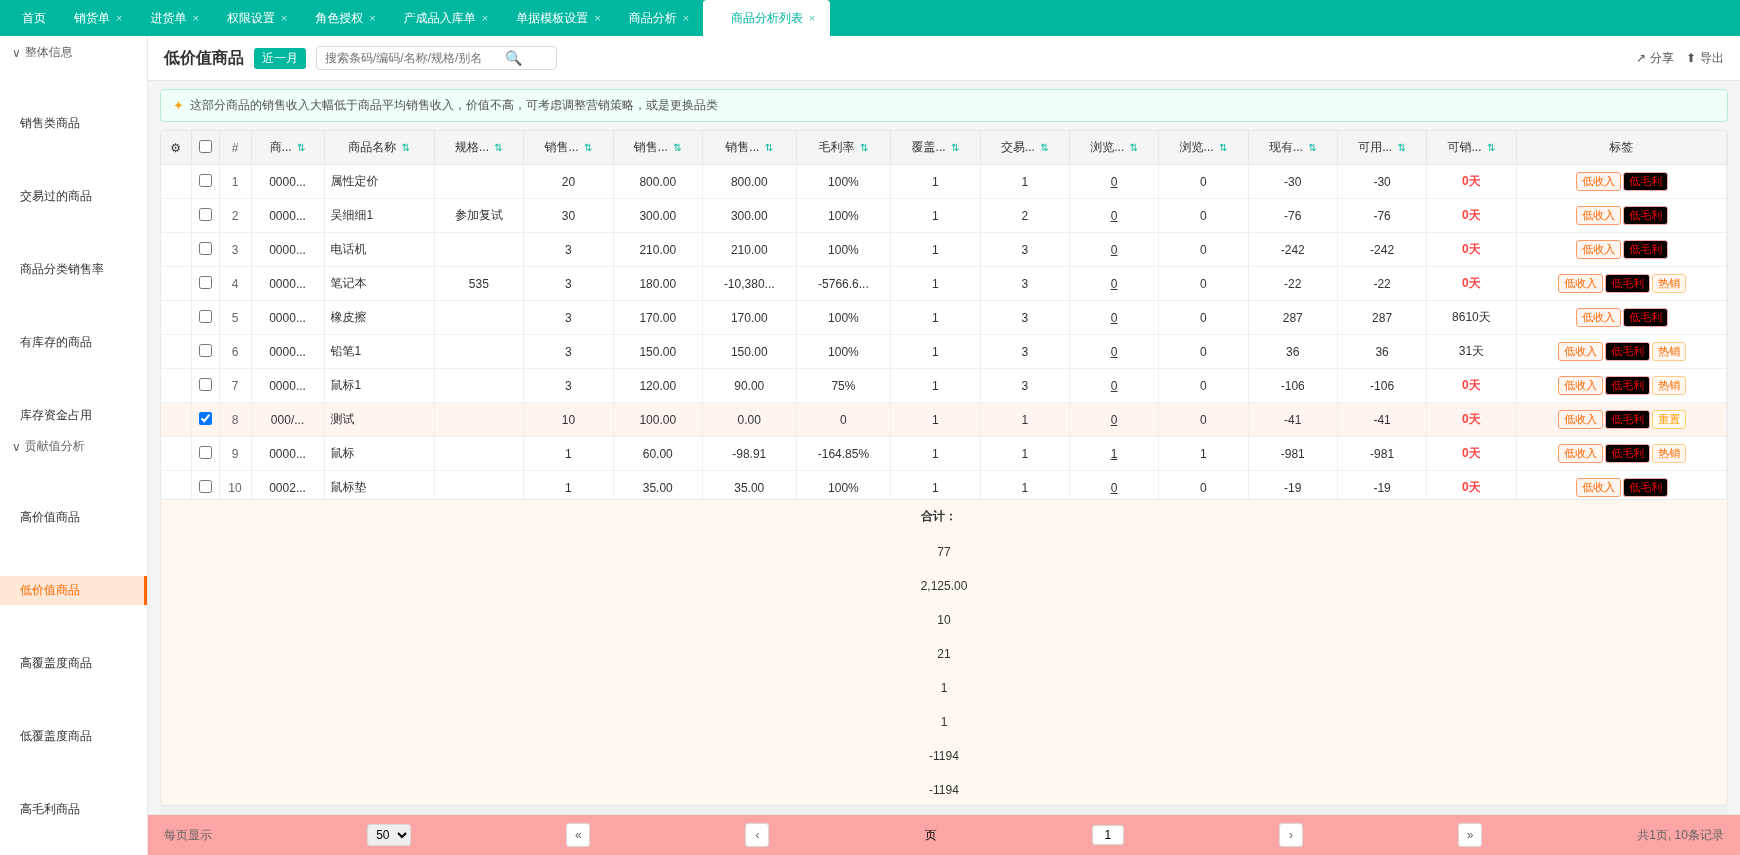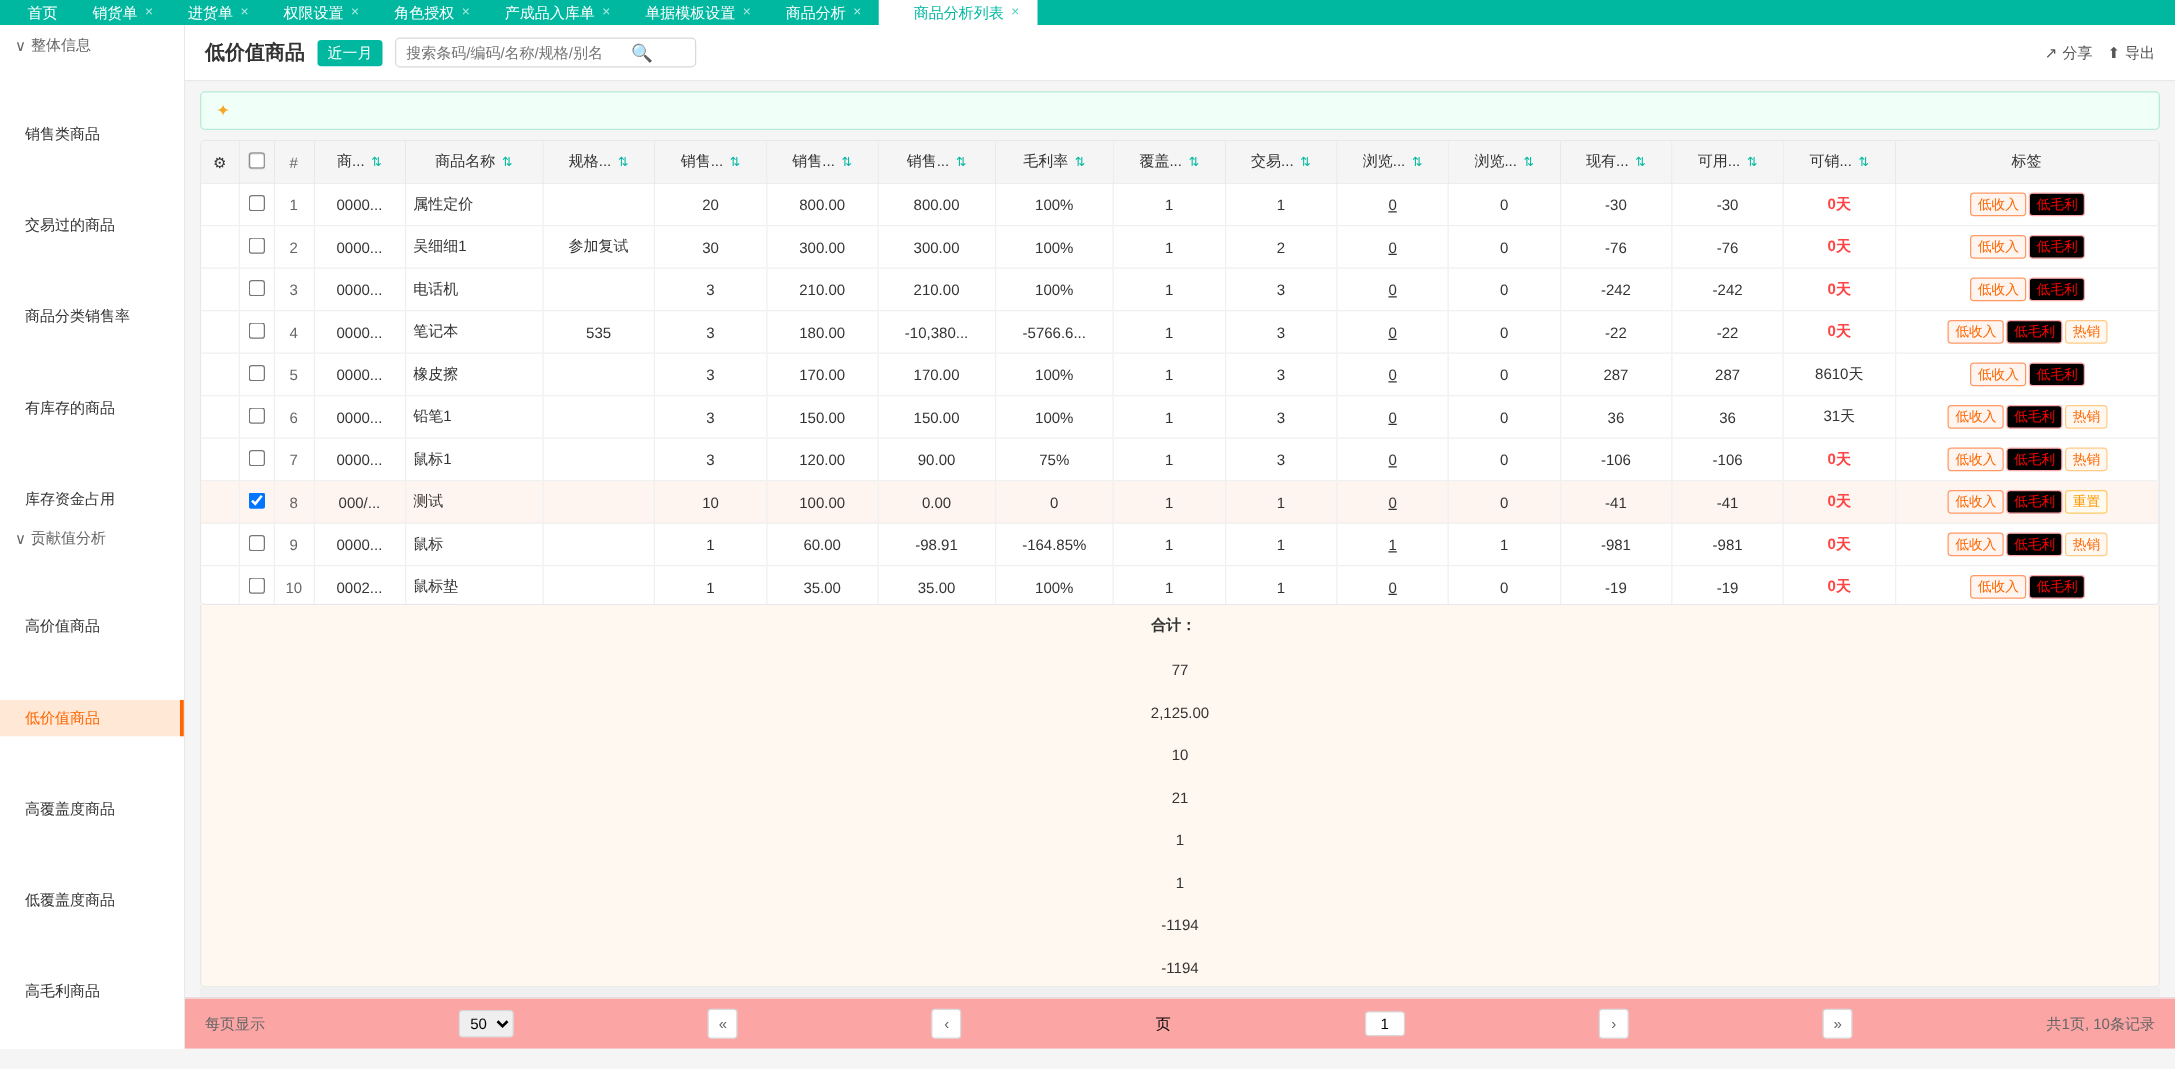--- a/index.html
+++ b/index.html
@@ -1,19 +1,19 @@
 <!DOCTYPE html>
 <html><head>
   <meta charset="utf-8">
   <style>
     * { box-sizing: border-box; margin: 0; padding: 0; font-family: 'Microsoft YaHei', Arial, sans-serif; font-size: 12px; }
     body { background: #f5f5f5; overflow: hidden; width: 1740px; height: 855px; }
 
     
-    .top-nav { display: flex; align-items: center; background: #00b8a0; height: 20px; padding: 0 8px; gap: 0; }
+    .top-nav { display: flex; align-items: center; background: #00b8a0; height: 36px; padding: 0 8px; gap: 0; }
     .nav-item { color: #fff; padding: 0 14px; height: 36px; display: flex; align-items: center; cursor: pointer; font-size: 13px; white-space: nowrap; }
     .nav-item.active { background: #fff; color: #00b8a0; border-radius: 4px 4px 0 0; padding-left: 28px; }
     .nav-item .close-x { margin-left: 6px; font-size: 11px; opacity: 0.7; }
 
     
     .main-layout { display: flex; height: calc(855px - 36px); }
 
     
     .sidebar { width: 148px; background: #fff; border-right: 1px solid #e8e8e8; overflow-y: auto; flex-shrink: 0; }
     .sidebar-section-header { color: #666; padding: 8px 12px 4px; font-size: 12px; display: flex; align-items: center; gap: 4px; cursor: pointer; }
@@ -176,20 +176,21 @@
           </div>
           <div class="action-btn">
             <span>⬆</span>
             <span>导出</span>
           </div>
         </div>
       </div>
 
       <div class="alert-bar">
         <span class="alert-icon">✦</span>
+        <span>这部分商品的销售收入大幅低于商品平均销售收入，价值不高，可考虑调整营销策略，或是更换品类</span>
       </div>
 
       <div class="table-container">
         <table>
           <thead>
             <tr>
               <th class="gear-col">⚙</th>
               <th class="checkbox-col"><input type="checkbox" style=""></th>
               <th class="num-col">#</th>
               <th>商... <span class="sort-icon">⇅</span></th>

